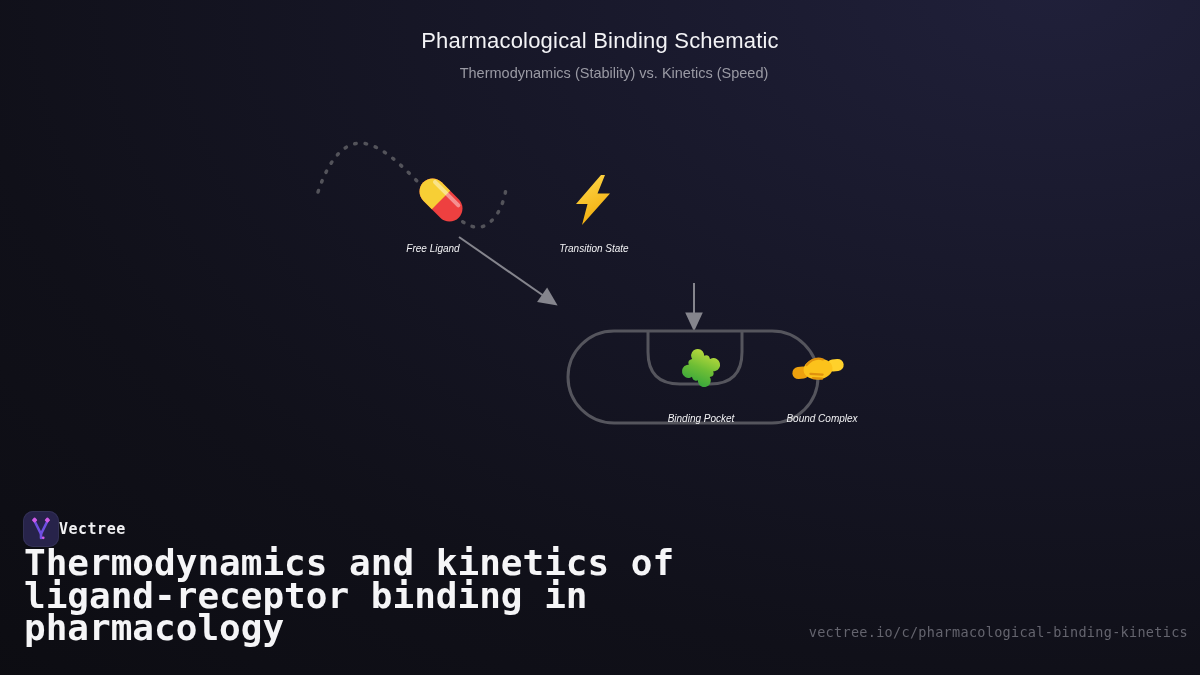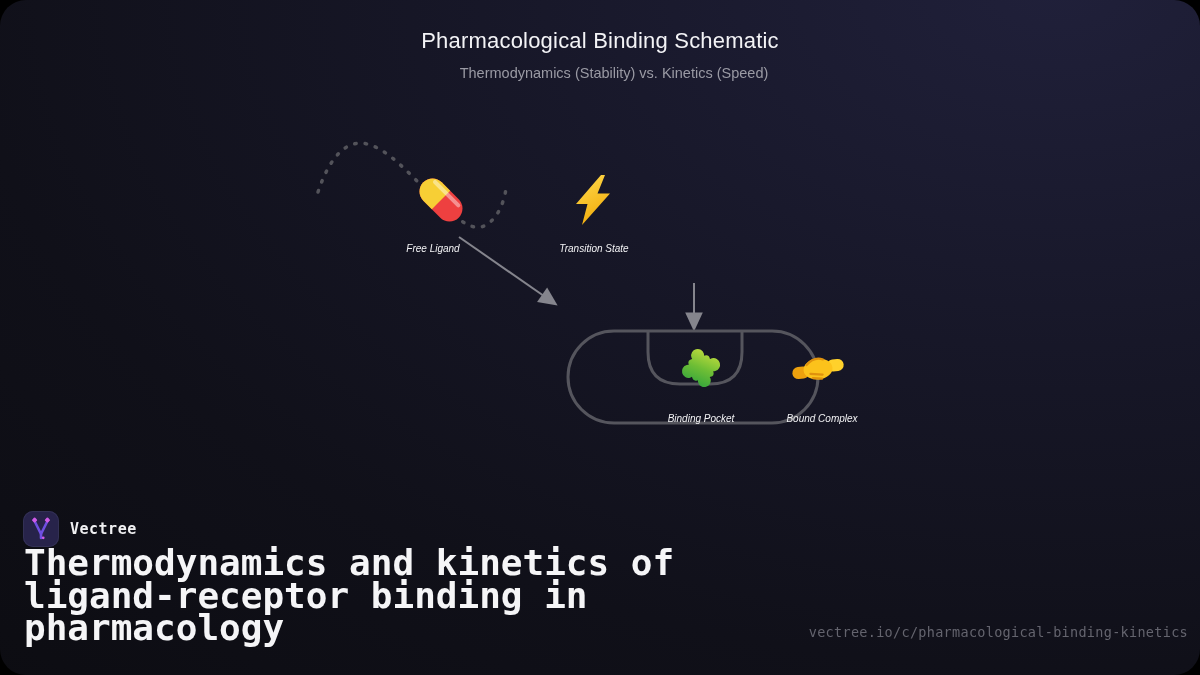--- a/index.html
+++ b/index.html
@@ -1,31 +1,30 @@
 <!DOCTYPE html>
 <html><head>
 <meta charset="utf-8">
 <style>
   html,body{margin:0;padding:0;background:#000;}
   .stage{
     position:relative;width:1200px;height:675px;overflow:hidden;
     font-family:"Liberation Sans",sans-serif;
     background:radial-gradient(1600px 1000px at 88% -2%, #20203a 0%, #171728 36%, #101019 68%, #0c0c11 100%);
-    border-radius:26px;
   }
   
   .hdr{position:absolute;top:28px;left:0;right:0;text-align:center;}
   .title{font-size:22px;color:#f3f3f6;letter-spacing:.2px;}
   .subtitle{margin-top:11px;font-size:14.5px;color:#9a9aa4;padding-left:28px;}
   
   .connectors{position:absolute;left:0;top:0;width:1200px;height:675px;}
   .icon{position:absolute;}
   .nlabel{position:absolute;transform:translateX(-50%);font-size:10px;color:#f2f2f4;white-space:nowrap;font-style:italic;}
   
-  .brand-row{position:absolute;left:23px;top:511px;display:flex;align-items:center;gap:11px;}
+  .brand-row{position:absolute;left:23px;top:511px;display:flex;align-items:center;}
   .logo{width:36px;height:36px;border-radius:10px;background:#27234a;display:flex;align-items:center;justify-content:center;box-shadow:0 0 0 1px #323054 inset;}
   .brand-name{font-family:"DejaVu Sans Mono",monospace;font-weight:bold;font-size:15px;color:#f0f0f2;letter-spacing:.5px;}
   .headline{
     position:absolute;left:24px;top:547px;width:695px;
     font-family:"DejaVu Sans Mono",monospace;font-weight:bold;
     font-size:36px;line-height:32.5px;color:#f5f5f7;
   }
   .url{
     position:absolute;right:12px;top:624px;
     font-family:"DejaVu Sans Mono",monospace;font-size:13.5px;letter-spacing:.3px;color:#64646e;

